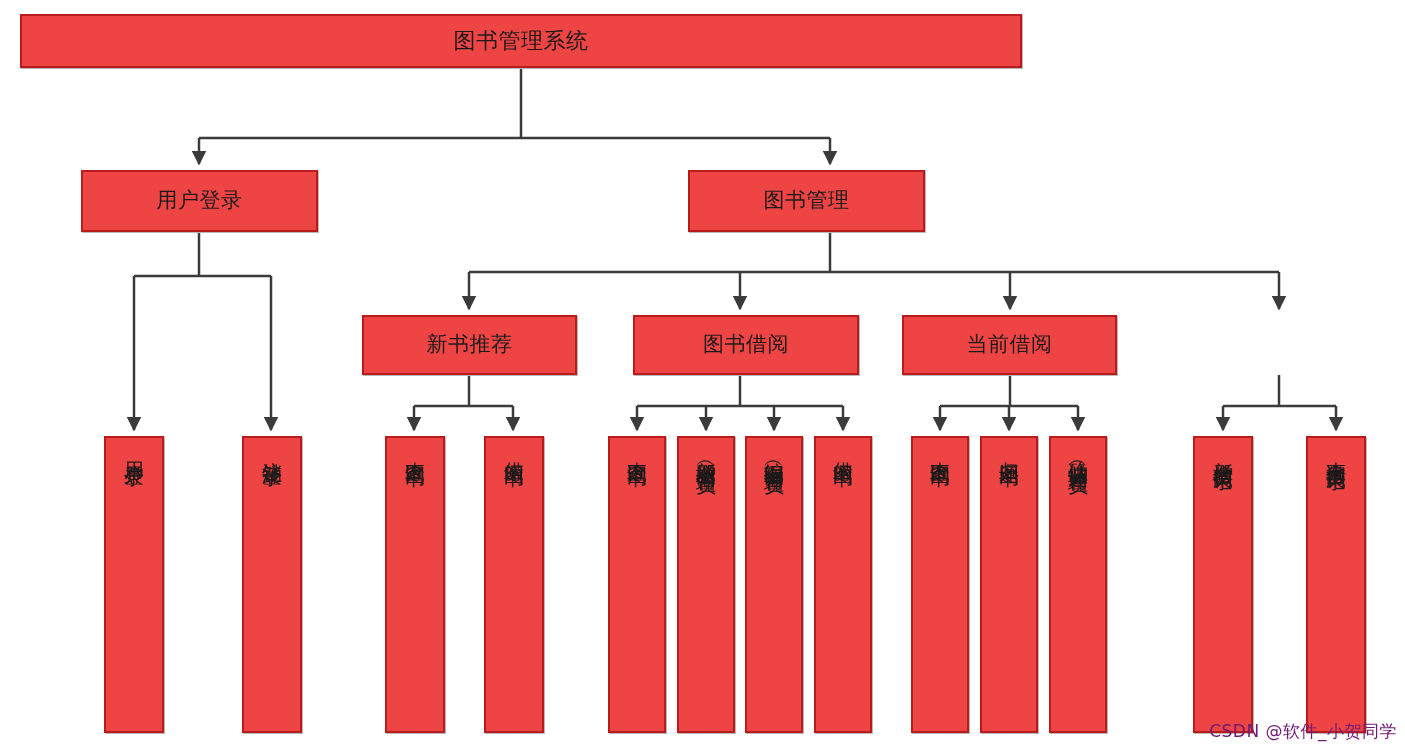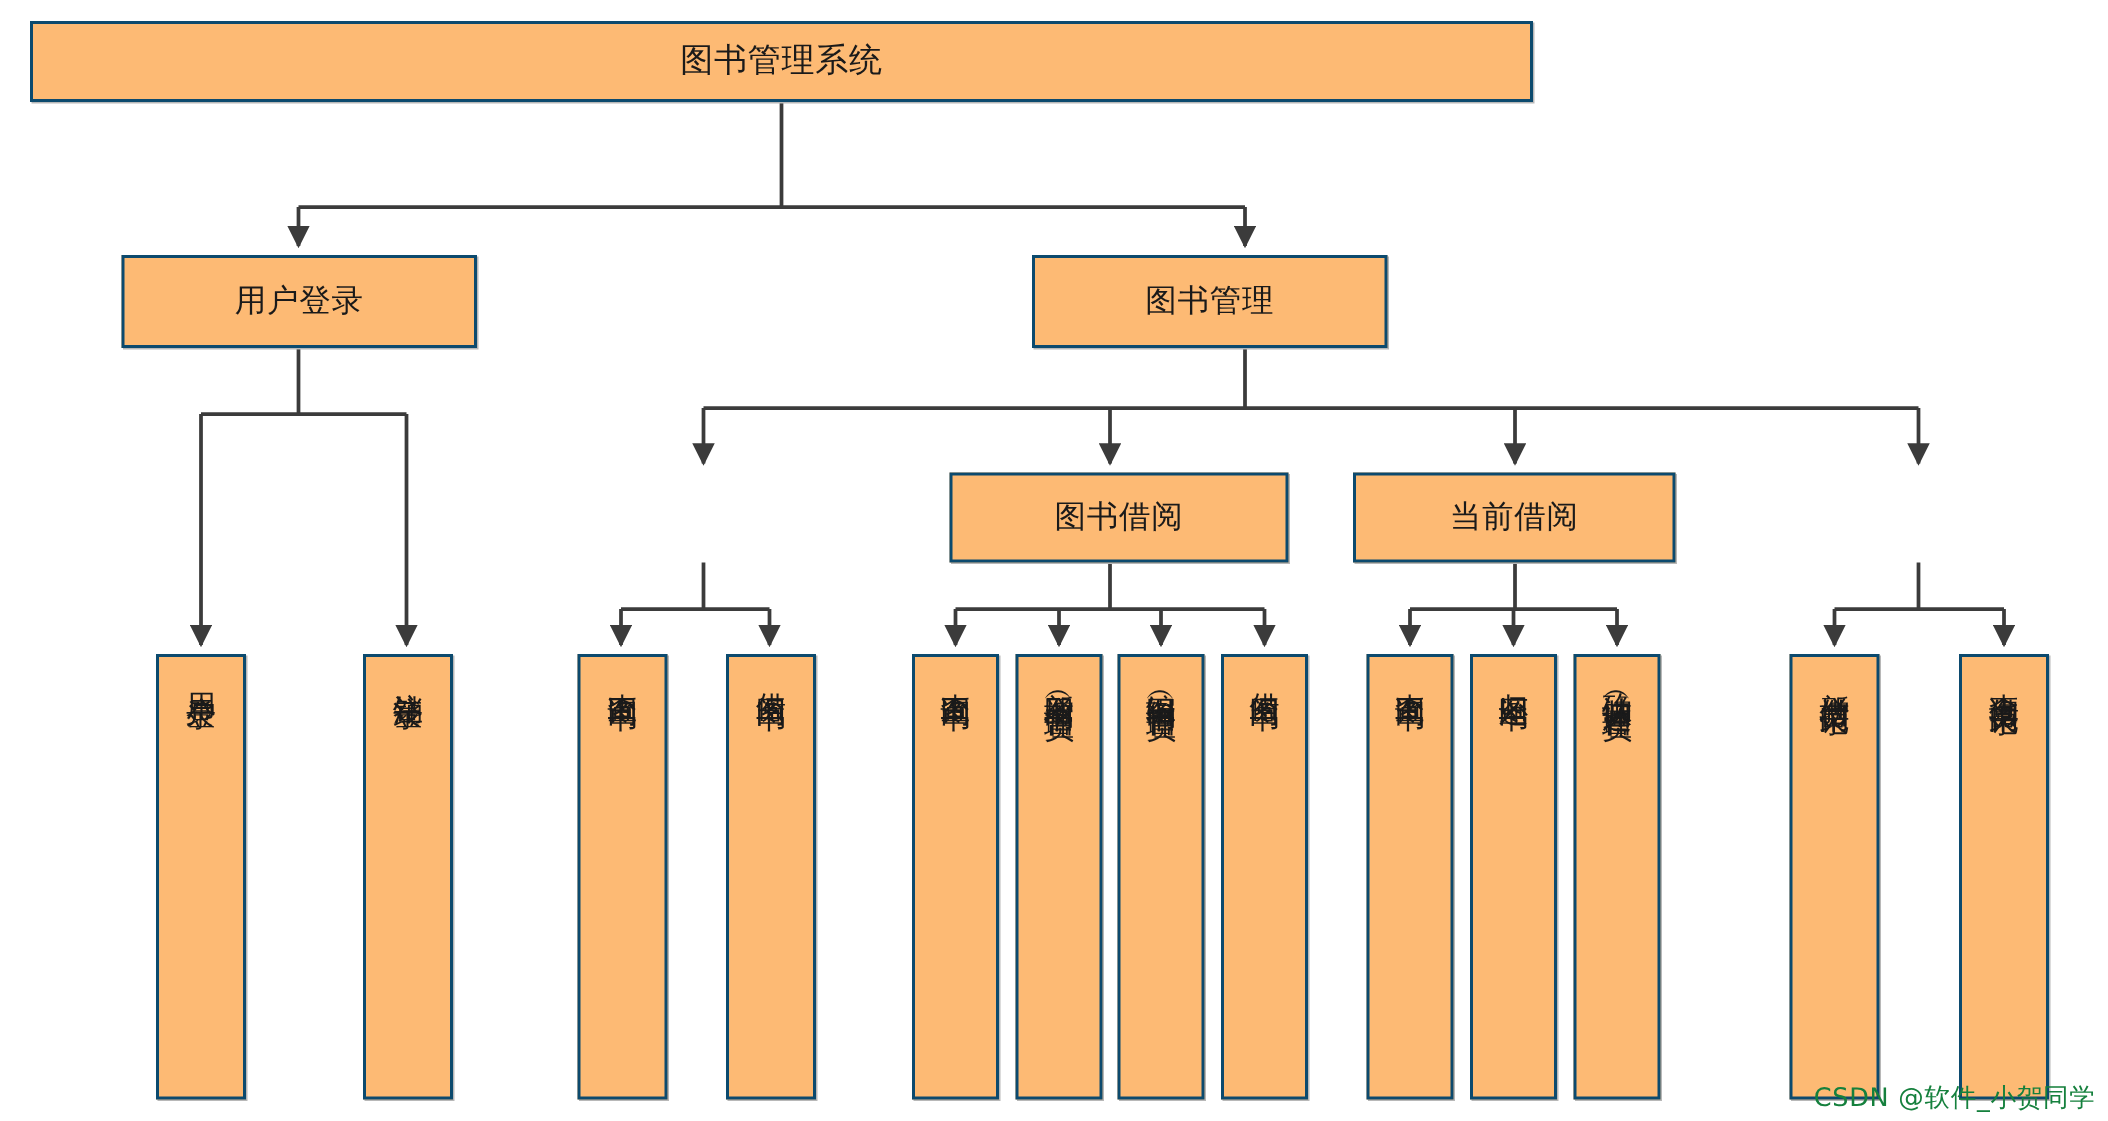--- a/index.html
+++ b/index.html
@@ -22,22 +22,22 @@
     position: absolute;
     left: 0;
     top: 0;
     width: 1405px;
     height: 747px;
     pointer-events: none;
   }
   .node {
     position: absolute;
     box-sizing: border-box;
-    background: #fdba74;
-    border: 2px solid #0c4a6e;
+    background: #ef4444;
+    border: 2px solid #b91c1c;
     box-shadow: 1px 1px 0 #b8b8b8;
     display: flex;
     align-items: center;
     justify-content: center;
     color: #1a1a1a;
   }
   .node-label {
     display: block;
     text-align: center;
     line-height: 1.22;
@@ -64,21 +64,21 @@
     line-height: 1.05;
     letter-spacing: 2px;
     white-space: nowrap;
     max-height: 272px;
   }
   #watermark {
     position: absolute;
     right: 8px;
     bottom: 4px;
     font-size: 17px;
-    color: #15803d;
+    color: #701a75;
     letter-spacing: 0.5px;
     white-space: nowrap;
     user-select: none;
   }
 </style>
 </head>
 <body>
 
 <div id="diagram-root">
 
@@ -136,20 +136,23 @@
     <span class="node-label">图书管理系统</span>
   </div>
 
   <div class="node horizontal" style="left:81px; top:170px; width:237px; height:62px;">
     <span class="node-label">用户登录</span>
   </div>
   <div class="node horizontal" style="left:688px; top:170px; width:237px; height:62px;">
     <span class="node-label">图书管理</span>
   </div>
 
+  <div class="node horizontal" style="left:362px; top:315px; width:215px; height:60px;">
+    <span class="node-label">新书推荐</span>
+  </div>
   <div class="node horizontal" style="left:633px; top:315px; width:226px; height:60px;">
     <span class="node-label">图书借阅</span>
   </div>
   <div class="node horizontal" style="left:902px; top:315px; width:215px; height:60px;">
     <span class="node-label">当前借阅</span>
   </div>
 
   <div class="node vertical" style="left:104px; top:436px; width:60px; height:297px;">
     <span class="node-label">用户登录</span>
   </div>

